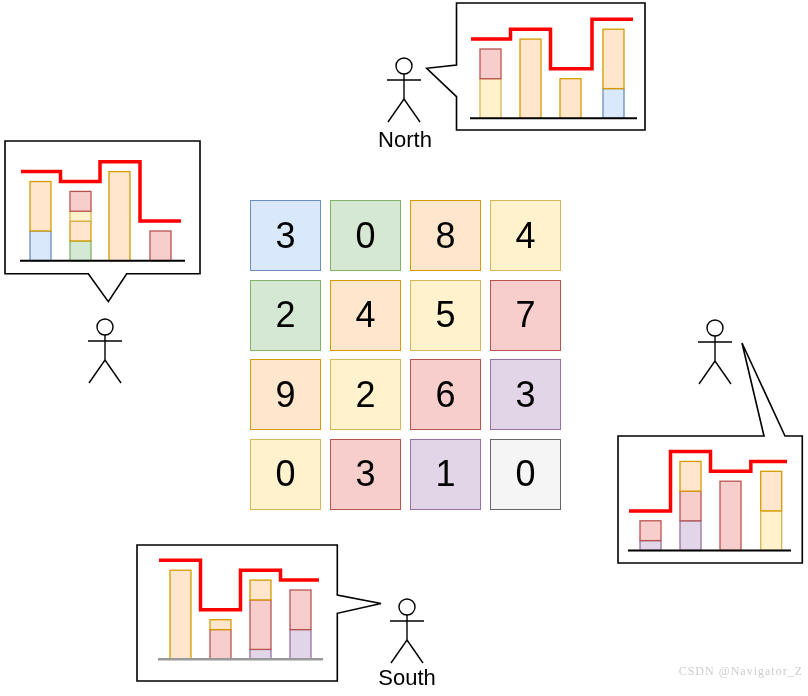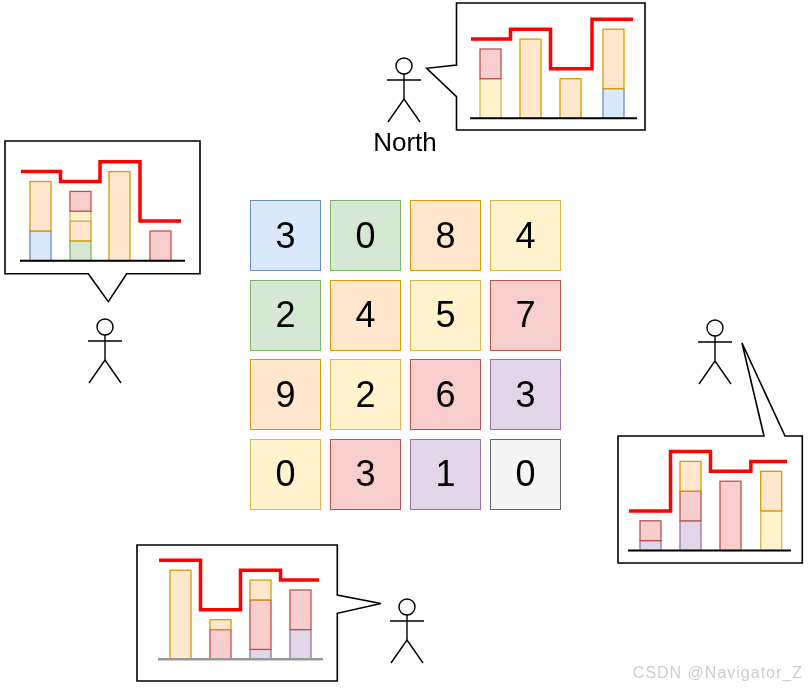--- a/index.html
+++ b/index.html
@@ -3,22 +3,22 @@
 <meta charset="utf-8">
 <style>
   html,body{margin:0;padding:0;background:#fff;}
   .stage{position:relative;width:808px;height:696px;background:#ffffff;overflow:hidden;
          font-family:"Liberation Sans", sans-serif;}
   .abs{position:absolute;}
   .grid{position:absolute;left:250px;top:200px;display:grid;
         grid-template-columns:repeat(4,71px);grid-auto-rows:71px;gap:8.5px 9px;}
   .cell{display:flex;align-items:center;justify-content:center;
         font-size:36px;color:#000;border:1.5px solid #000;box-sizing:border-box;}
-  .viewer-label{position:absolute;width:120px;text-align:center;font-size:26px;color:#000;}
-  .watermark{position:absolute;right:5px;top:664px;font-size:16px;color:#cccccc;letter-spacing:1px;}
+  .viewer-label{position:absolute;width:120px;text-align:center;font-size:22px;color:#000;}
+  .watermark{position:absolute;right:5px;top:664px;font-size:12px;color:#cccccc;letter-spacing:1px;font-family:Liberation Serif, serif;}
   .bubble{fill:#ffffff;stroke:#000000;stroke-width:1.6;}
   .actor{stroke:#000000;stroke-width:1.4;fill:none;}
 </style>
 </head>
 <body>
 
 <div class="stage">
 
   <div class="grid" id="grid">
       <div class="cell" style="background: rgb(218, 232, 252); border-color: rgb(108, 142, 191);">3</div>
@@ -134,15 +134,16 @@
 
   <svg class="abs" style="left:385px;top:598px" width="44" height="72">
     <g class="actor">
       <circle cx="22" cy="9" r="8"></circle>
       <line x1="22" y1="17" x2="22" y2="42"></line>
       <line x1="5" y1="23" x2="39" y2="23"></line>
       <line x1="22" y1="42" x2="6" y2="65"></line>
       <line x1="22" y1="42" x2="38" y2="65"></line>
     </g>
   </svg>
+  <div class="viewer-label" style="left:347px;top:665px">South</div>
 
   <div class="watermark">CSDN @Navigator_Z</div>
 </div>
 
 </body></html>

